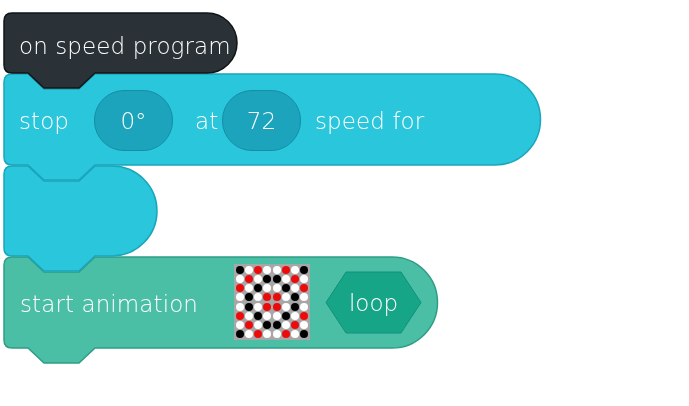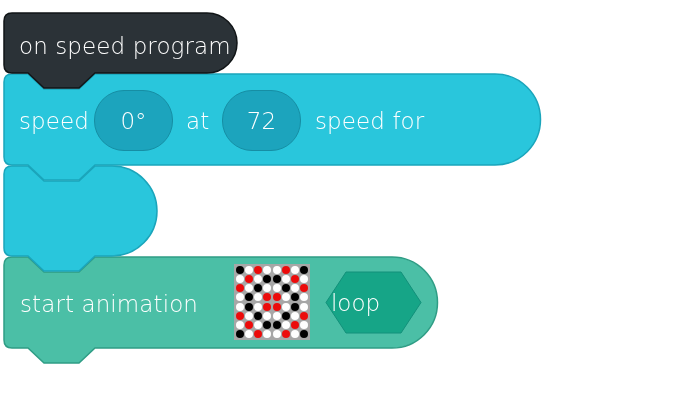--- a/index.html
+++ b/index.html
@@ -13,21 +13,21 @@
           border-radius: 30px; box-sizing: border-box; color: #fff;
           display: flex; align-items: center; justify-content: center;
           font-size: 23px; font-weight: 300; }
   .matrix { position: absolute; left: 234px; top: 264px; width: 76px; height: 76px;
             background: #a7a7a7; display: grid; grid-template-columns: repeat(8, 1fr);
             grid-template-rows: repeat(8, 1fr); padding: 1px; box-sizing: border-box; }
   .dot { width: 8px; height: 8px; border-radius: 50%; margin: auto; }
   .dot.B { background: #000000; }
   .dot.W { background: #ffffff; }
   .dot.R { background: #ec0b0b; }
-  .hex-label { position: absolute; left: 308px; top: 272px; width: 95px; height: 61px;
+  .hex-label { position: absolute; left: 326px; top: 272px; width: 95px; height: 61px;
                display: flex; align-items: center; justify-content: center;
                color: #fff; font-size: 23px; font-weight: 300; }
 </style>
 </head>
 <body>
 
 <div class="canvas">
 
   <svg class="blocks" width="689" height="406" viewBox="0 0 689 406">
 
@@ -37,23 +37,23 @@
 
     <path d="M12,74 L28,74 L44,89 L79,89 L95,74 L495,74 A45.5,45.5 0 0 1 495,165 L95,165 L79,180 L44,180 L28,165 L12,165 Q4,165 4,157 L4,82 Q4,74 12,74 Z" fill="#29c6dc" stroke="#1aa5bb" stroke-width="1.5"></path>
 
     <path d="M12,13 L207,13 A30,30 0 0 1 207,73 L95,73 L79,88 L44,88 L28,73 L12,73 Q4,73 4,65 L4,21 Q4,13 12,13 Z" fill="#2b3237" stroke="#111517" stroke-width="1.5"></path>
 
     <path d="M326,302.5 L346,272 L401,272 L421,302.5 L401,333 L346,333 Z" fill="#16a587" stroke="#12907a" stroke-width="1"></path>
   </svg>
 
   <span class="label" style="left:19px; top:35px;">on speed program</span>
 
-  <span class="label" style="left:19px; top:110px;">speed</span>
+  <span class="label" style="left:19px; top:110px;">stop</span>
   <div class="pill" style="left:94px; top:90px; width:79px; height:61px;">0°</div>
-  <span class="label" style="left:186px; top:110px;">at</span>
+  <span class="label" style="left:195px; top:110px;">at</span>
   <div class="pill" style="left:222px; top:90px; width:79px; height:61px;">72</div>
   <span class="label" style="left:315px; top:110px;">speed for</span>
 
 
   <span class="label" style="left:20px; top:293px;">start animation</span>
   <div class="matrix" id="matrix-grid">
       <div class="dot B"></div>
       <div class="dot W"></div>
       <div class="dot R"></div>
       <div class="dot W"></div>

